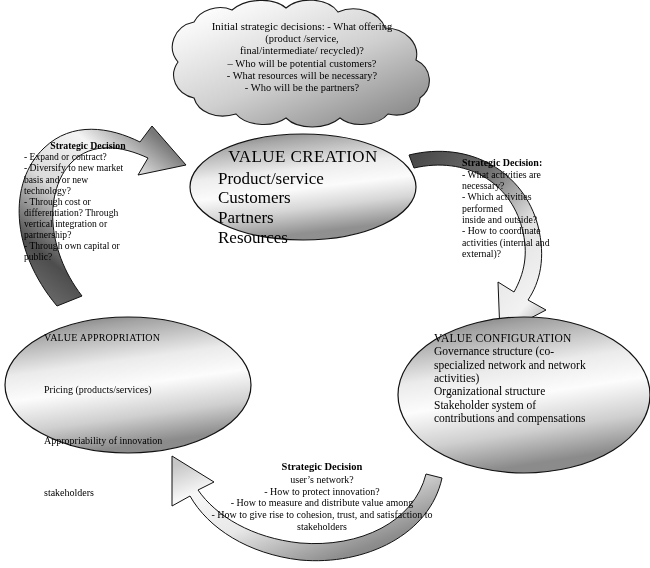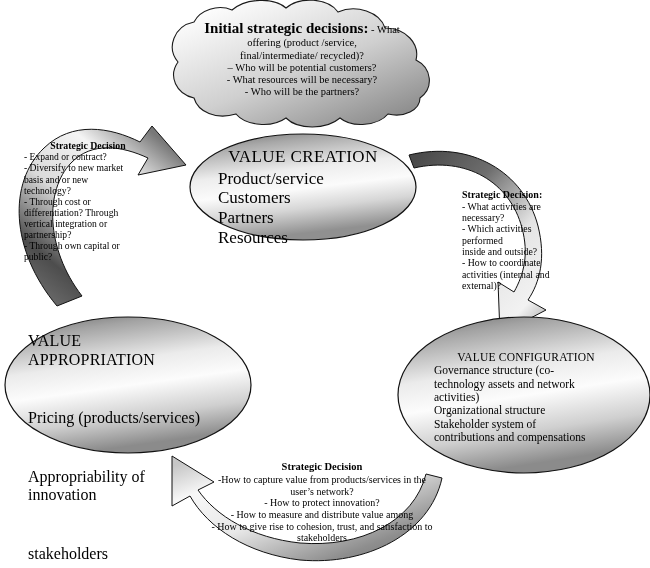--- a/index.html
+++ b/index.html
@@ -30,63 +30,63 @@
     color: #000;
     line-height: 1.16;
   }
 
   
   #cloud-text {
     left: 196px; top: 20px; width: 212px;
     font-size: 10.5px;
     text-align: center;
   }
-  #cloud-text .hdr { font-size: 15px; font-weight: bold; }
+  #cloud-text .hdr { font-size: 11px; font-weight: normal; }
 
   
   #vc-text {
     left: 218px; top: 147px; width: 170px;
     font-size: 17px;
   }
   #vc-text .hdr { display:block; text-align:center; letter-spacing:0.4px; margin-bottom:2px;}
   #vc-text .li { display:block; }
 
   
   #va-text {
-    left: 28px; top: 332px; width: 172px;
-    font-size: 16px;
+    left: 44px; top: 332px; width: 172px;
+    font-size: 10px;
   }
   #va-text .hdr { display:block; letter-spacing:0.2px; }
   #va-text .li { display:block;margin-top:40px; }
   #va-text .li.j { text-align: justify; text-align-last: left; }
 
   
   #vcf-text {
     left: 434px; top: 332px; width: 184px;
     font-size: 11.5px;
   }
-  #vcf-text .hdr { display:block; text-align:center; letter-spacing:0.2px;margin-top:19px; }
+  #vcf-text .hdr { display:block; text-align:left; letter-spacing:0.2px; }
   #vcf-text .sub { display:block; text-align:center; }
   #vcf-text .li { display:block; }
   #vcf-text .li.j { text-align: justify; text-align-last: left; }
 
   
   #sd-left {
     left: 24px; top: 140px; width: 128px;
     font-size: 9.6px;
   }
   #sd-left .hdr { display:block; font-weight:bold; text-align:center; font-size:9.8px; }
   #sd-left .li { display:block; }
 
   
   #sd-right {
     left: 462px; top: 157px; width: 122px;
     font-size: 9.8px;
   }
-  #sd-right .hdr { display:block; font-weight:bold; font-size:10px;margin-top:32px; }
+  #sd-right .hdr { display:block; font-weight:bold; font-size:10px; }
   #sd-right .li { display:block; }
 
   
   #sd-bottom {
     left: 178px; top: 461px; width: 288px;
     font-size: 10px;
     text-align: center;
   }
   #sd-bottom .hdr { display:block; font-weight:bold; font-size:10.5px; margin-bottom:1px;}
   #sd-bottom .li { display:block; }
@@ -235,21 +235,21 @@
   <div class="txt" id="va-text">
     <span class="hdr">VALUE APPROPRIATION</span>
     <span class="li">Pricing (products/services)</span>
     <span class="li">Appropriability of innovation</span>
     <span class="li">stakeholders</span>
   </div>
 
   <div class="txt" id="vcf-text">
     <span class="hdr">VALUE CONFIGURATION</span>
     <span class="li j">Governance structure (co-</span>
-    <span class="li j">technology assets and network</span>
+    <span class="li j">specialized network and network</span>
     <span class="li">activities)</span>
     <span class="li">Organizational structure</span>
     <span class="li j">Stakeholder system of</span>
     <span class="li">contributions and compensations</span>
   </div>
 
   <div class="txt" id="sd-left">
     <span class="hdr">Strategic Decision</span>
     <span class="li">- Expand or contract?</span>
     <span class="li">- Diversify to new market</span>
@@ -270,21 +270,20 @@
     <span class="li">- Which activities</span>
     <span class="li">performed</span>
     <span class="li"> inside and outside?</span>
     <span class="li">- How to coordinate</span>
     <span class="li">activities (internal and</span>
     <span class="li">external)?</span>
   </div>
 
   <div class="txt" id="sd-bottom">
     <span class="hdr">Strategic Decision</span>
-    <span class="li">-How to capture value from products/services in the</span>
     <span class="li">user’s network?</span>
     <span class="li">- How to protect innovation?</span>
     <span class="li">- How to measure and distribute value among</span>
     <span class="li">- How to give rise to cohesion, trust, and satisfaction to</span>
     <span class="li">stakeholders</span>
   </div>
 
 </div>
 
 </body></html>

